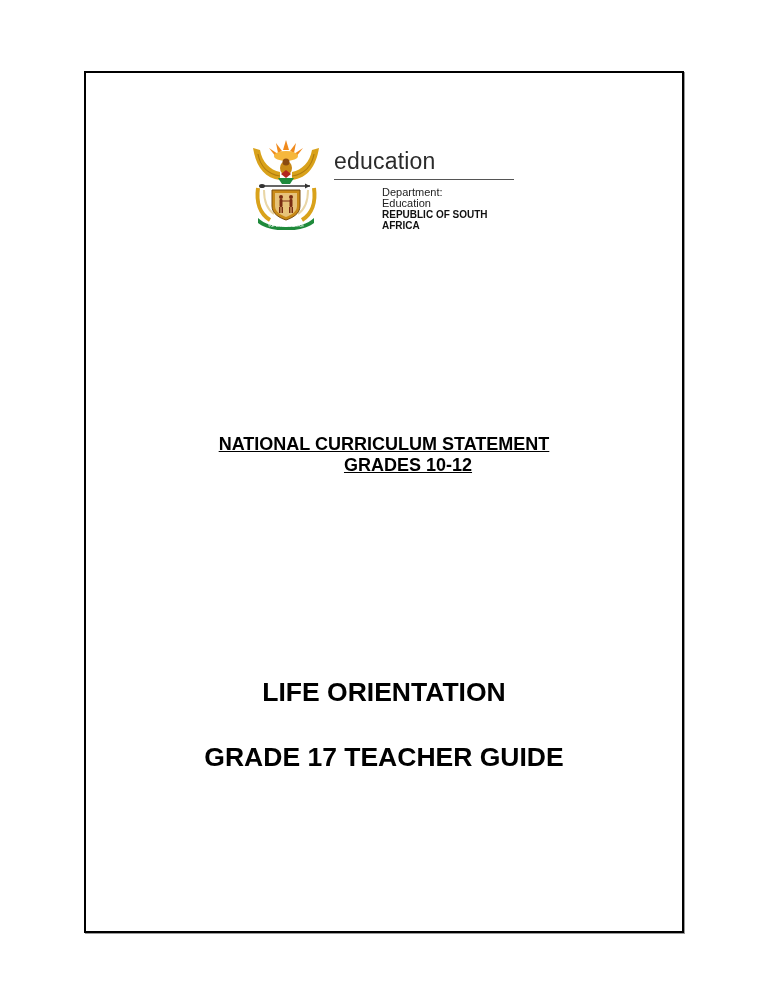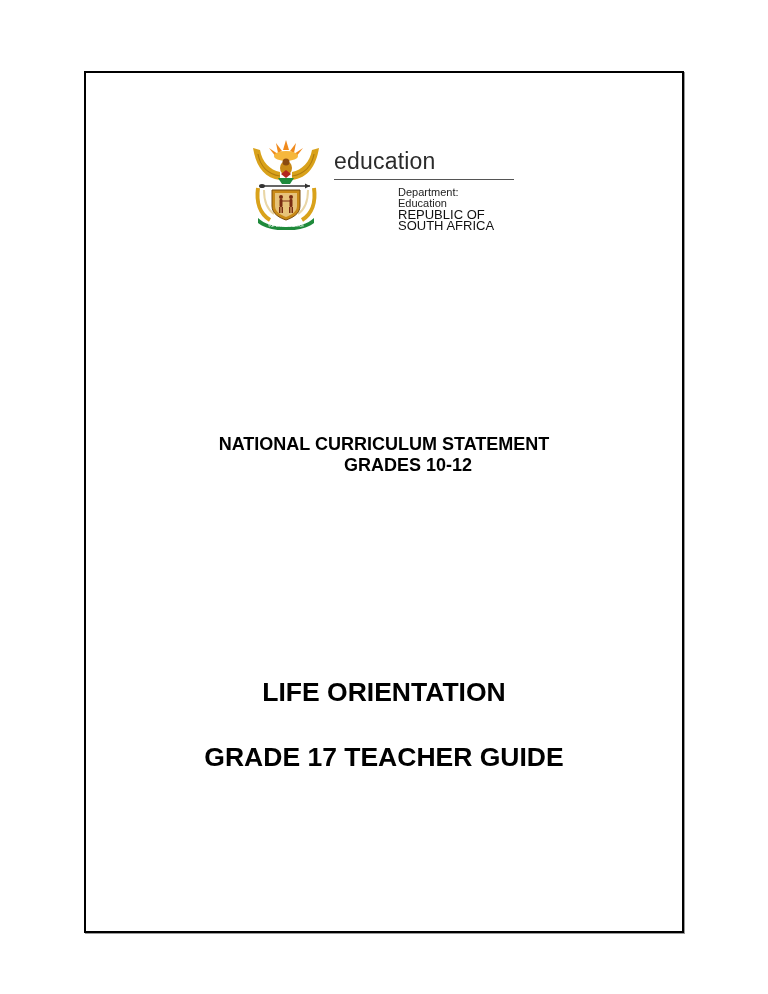--- a/index.html
+++ b/index.html
@@ -57,38 +57,39 @@
     .edu-rule {
       position: absolute;
       left: 0;
       top: 41px;
       width: 180px;
       height: 1px;
       background: #555555;
     }
     .dept-line {
       position: absolute;
-      left: 16px;
+      left: 0;
       font-size: 11px;
       line-height: 11px;
       color: #222222;
       padding-left: 48px;
     }
     .dept-line.l1 { top: 49px; }
     .dept-line.l2 { top: 60px; }
-    .dept-line.l3 { top: 71px; font-weight: normal; color: #111; font-size: 13px; }
+    .dept-line.l3 { top: 71px; font-weight: bold; color: #111; font-size: 10px; }
 
     .ncs-heading {
       position: absolute;
       left: 84px;
       width: 600px;
       text-align: center;
       font-weight: bold;
       font-size: 18px;
       line-height: 21px;
+      text-decoration: underline;
     }
     .ncs-heading.h1 { top: 434px; }
     .ncs-heading.h2 { top: 455px; margin-left: 24px; }
 
     .subject-title {
       position: absolute;
       left: 84px;
       width: 600px;
       text-align: center;
       font-weight: bold;

